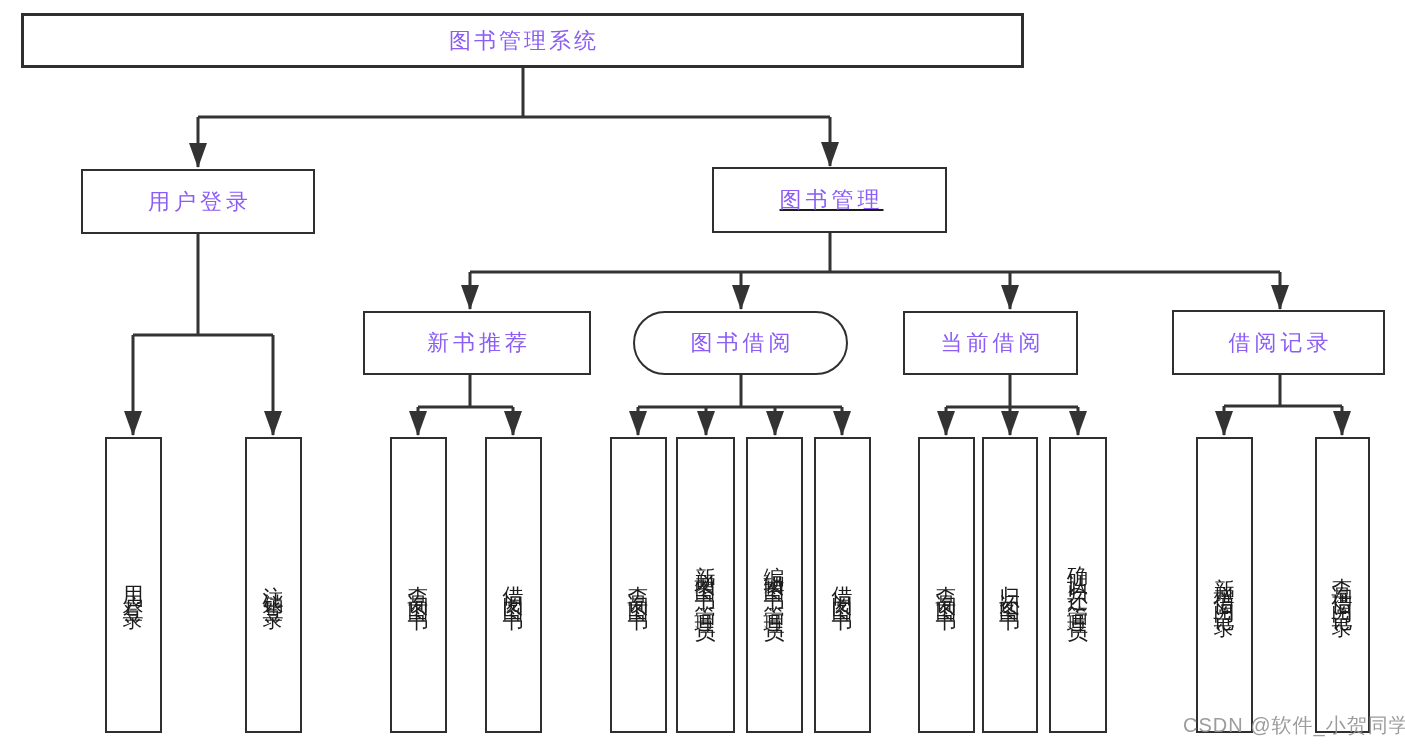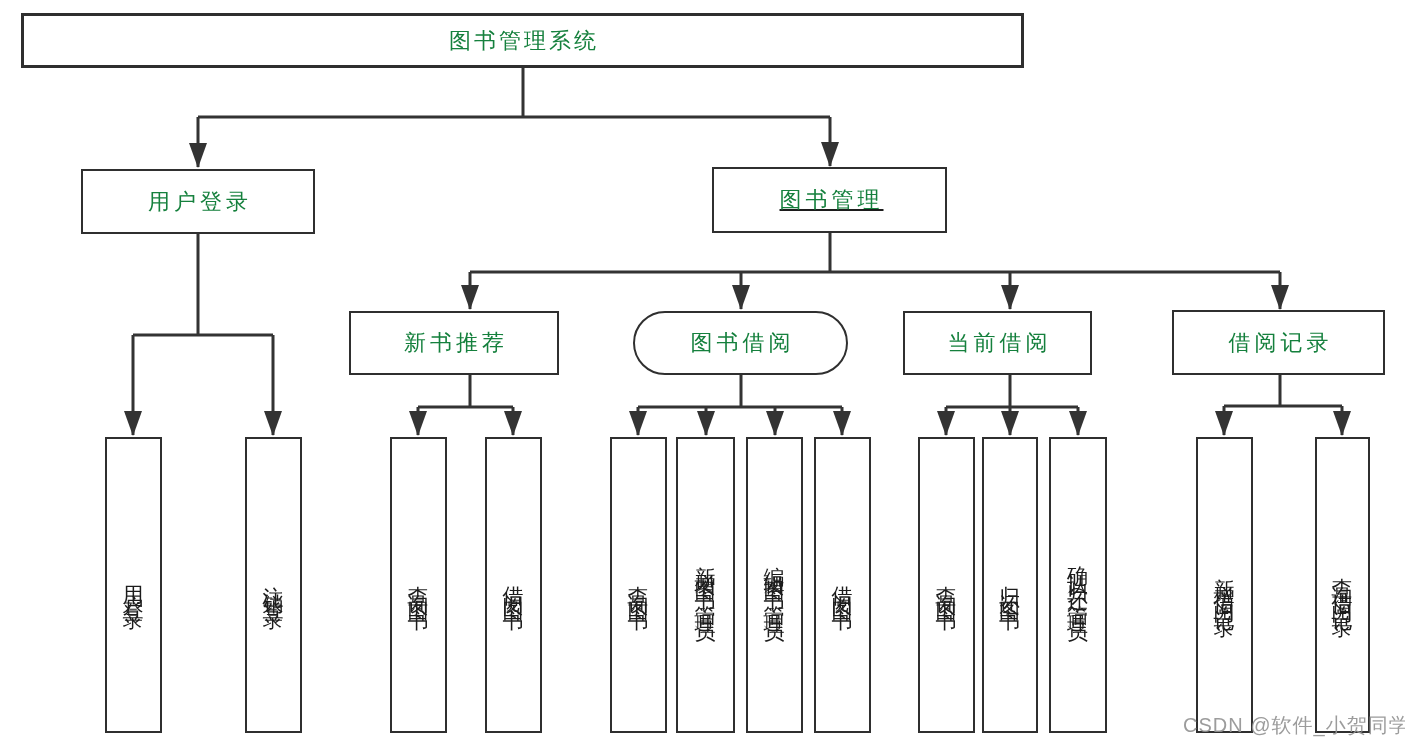--- a/index.html
+++ b/index.html
@@ -34,21 +34,21 @@
     color: #1c1c1c;
   }
   .node.root {
     border-width: 3px;
   }
   .hbox span {
     font-size: 22px;
     letter-spacing: 4px;
     text-indent: 4px;
     white-space: nowrap;
-    color: #15803d;
+    color: #8b5cf6;
   }
   .node.root span {
     font-size: 22px;
     letter-spacing: 3px;
     text-indent: 3px;
   }
   .vbox span {
     writing-mode: vertical-rl;
     text-orientation: mixed;
     font-size: 21px;
@@ -116,27 +116,27 @@
     <span>图书管理系统</span>
   </div>
 
   <div class="node hbox" style="left:81px; top:169px; width:234px; height:65px;">
     <span>用户登录</span>
   </div>
   <div class="node hbox" style="left:712px; top:167px; width:235px; height:66px;text-decoration:underline;">
     <span>图书管理</span>
   </div>
 
-  <div class="node hbox" style="left:349px; top:311px; width:210px; height:64px;">
+  <div class="node hbox" style="left:363px; top:311px; width:228px; height:64px;">
     <span>新书推荐</span>
   </div>
   <div class="node hbox" style="left:633px; top:311px; width:215px; height:64px;border-radius:32px;">
     <span>图书借阅</span>
   </div>
-  <div class="node hbox" style="left:903px; top:311px; width:189px; height:64px;">
+  <div class="node hbox" style="left:903px; top:311px; width:175px; height:64px;">
     <span>当前借阅</span>
   </div>
   <div class="node hbox" style="left:1172px; top:310px; width:213px; height:65px;">
     <span>借阅记录</span>
   </div>
 
   <div class="node vbox" style="left:105px; top:437px; width:57px; height:296px;">
     <span>用户登录</span>
   </div>
   <div class="node vbox" style="left:245px; top:437px; width:57px; height:296px;">

